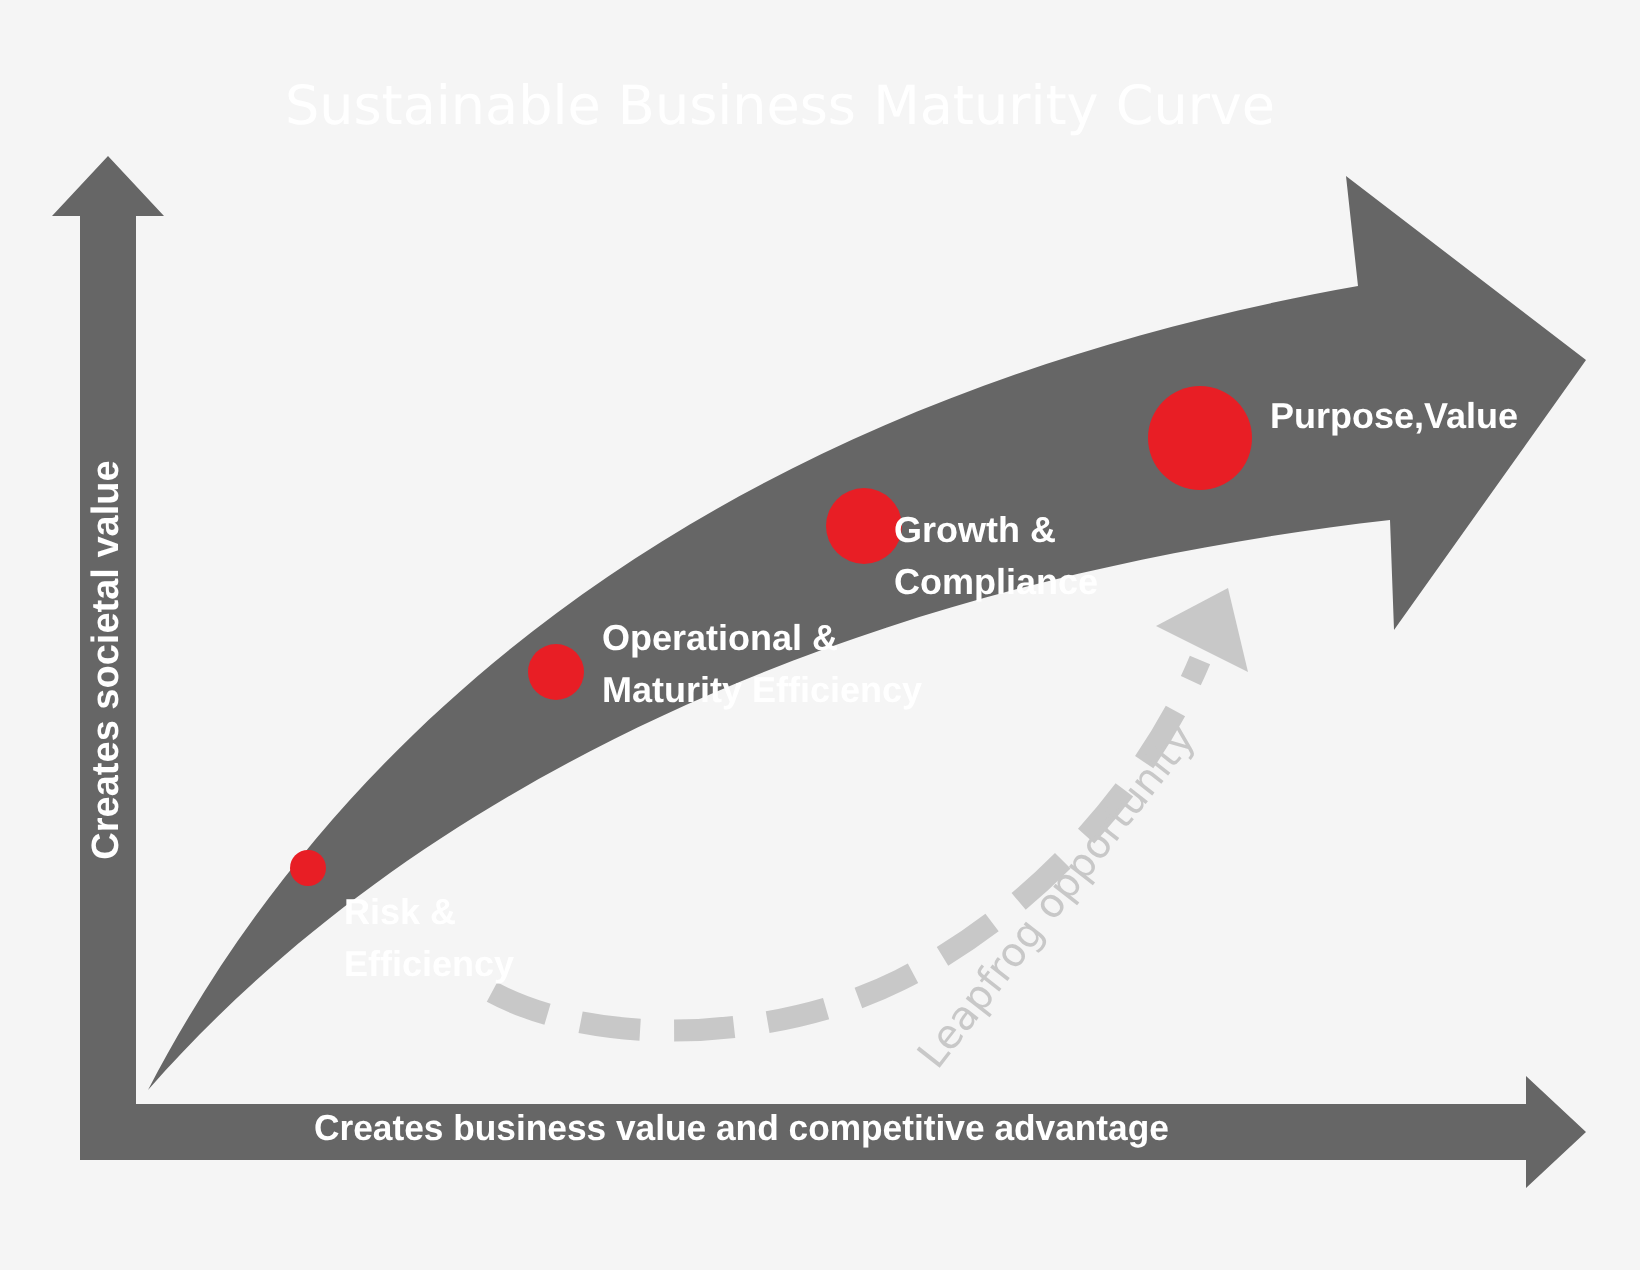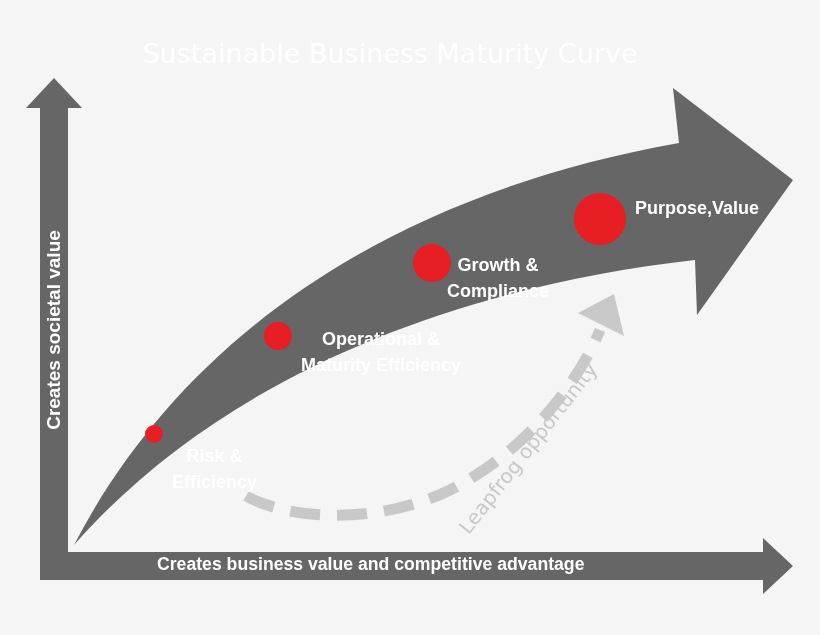--- a/index.html
+++ b/index.html
@@ -26,21 +26,21 @@
     }
     .x-label {
       position: absolute; left: 157px; top: 554px;
       white-space: nowrap;
       font-weight: bold; font-size: 18px; color: #ffffff;
       transform: scaleX(0.98); transform-origin: left center;
     }
     .stage-label {
       position: absolute;
       font-weight: bold; font-size: 18px; color: #ffffff;
-      line-height: 26px; white-space: nowrap; text-align: center;
+      line-height: 26px; white-space: nowrap;
     }
     .leapfrog {
       position: absolute; left: 528px; top: 448px;
       transform: translate(-50%, -50%) rotate(-52deg);
       font-size: 20px; color: #c8c8c8; white-space: nowrap;
       font-family: "DejaVu Sans", sans-serif;
     }
   </style>
 </head>
 <body>
@@ -71,21 +71,21 @@
 <div class="title">Sustainable Business Maturity Curve</div>
 
 <div class="y-label">Creates societal value</div>
 <div class="x-label">Creates business value and competitive advantage</div>
 
 <div class="stage-label" style="left:172px; top:443px;">
   <div>Risk &amp;</div>
   <div>Efficiency</div>
 </div>
 
-<div class="stage-label" style="left:301px; top:326px;">
+<div class="stage-label" style="left:301px; top:306px;">
   <div>Operational &amp;</div>
   <div>Maturity Efficiency</div>
 </div>
 
 <div class="stage-label" style="left:447px; top:252px;">
   <div>Growth &amp;</div>
   <div>Compliance</div>
 </div>
 
 <div class="stage-label" style="left:635px; top:195px;">

